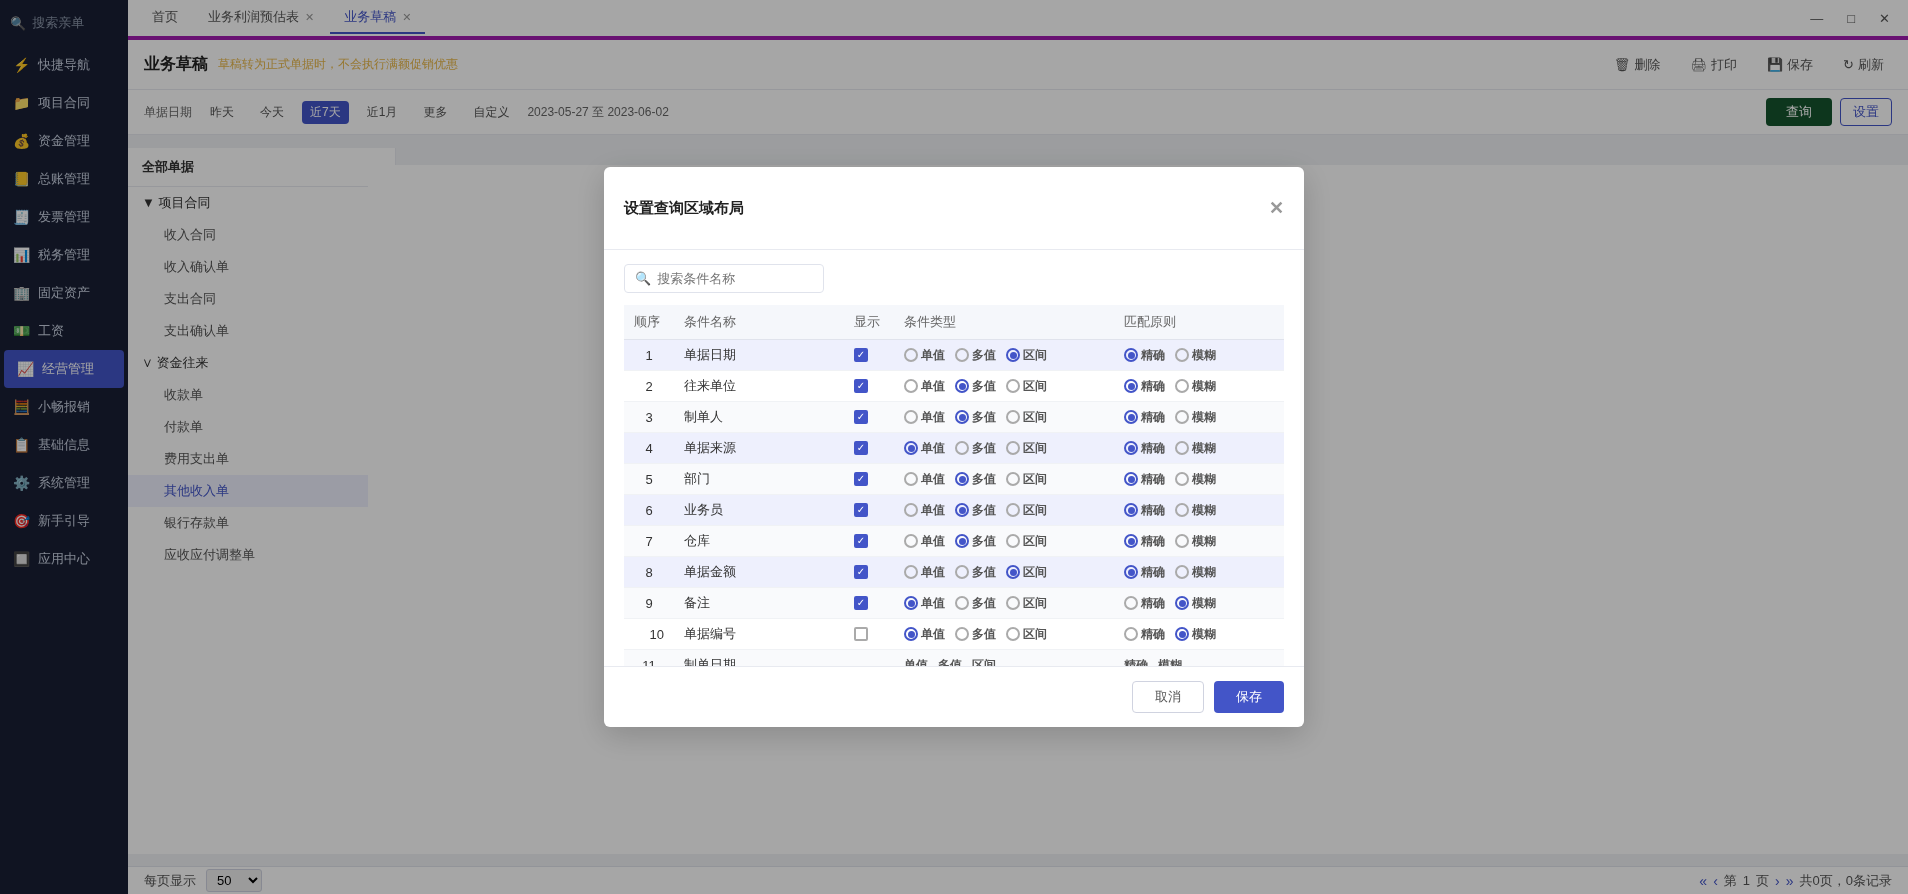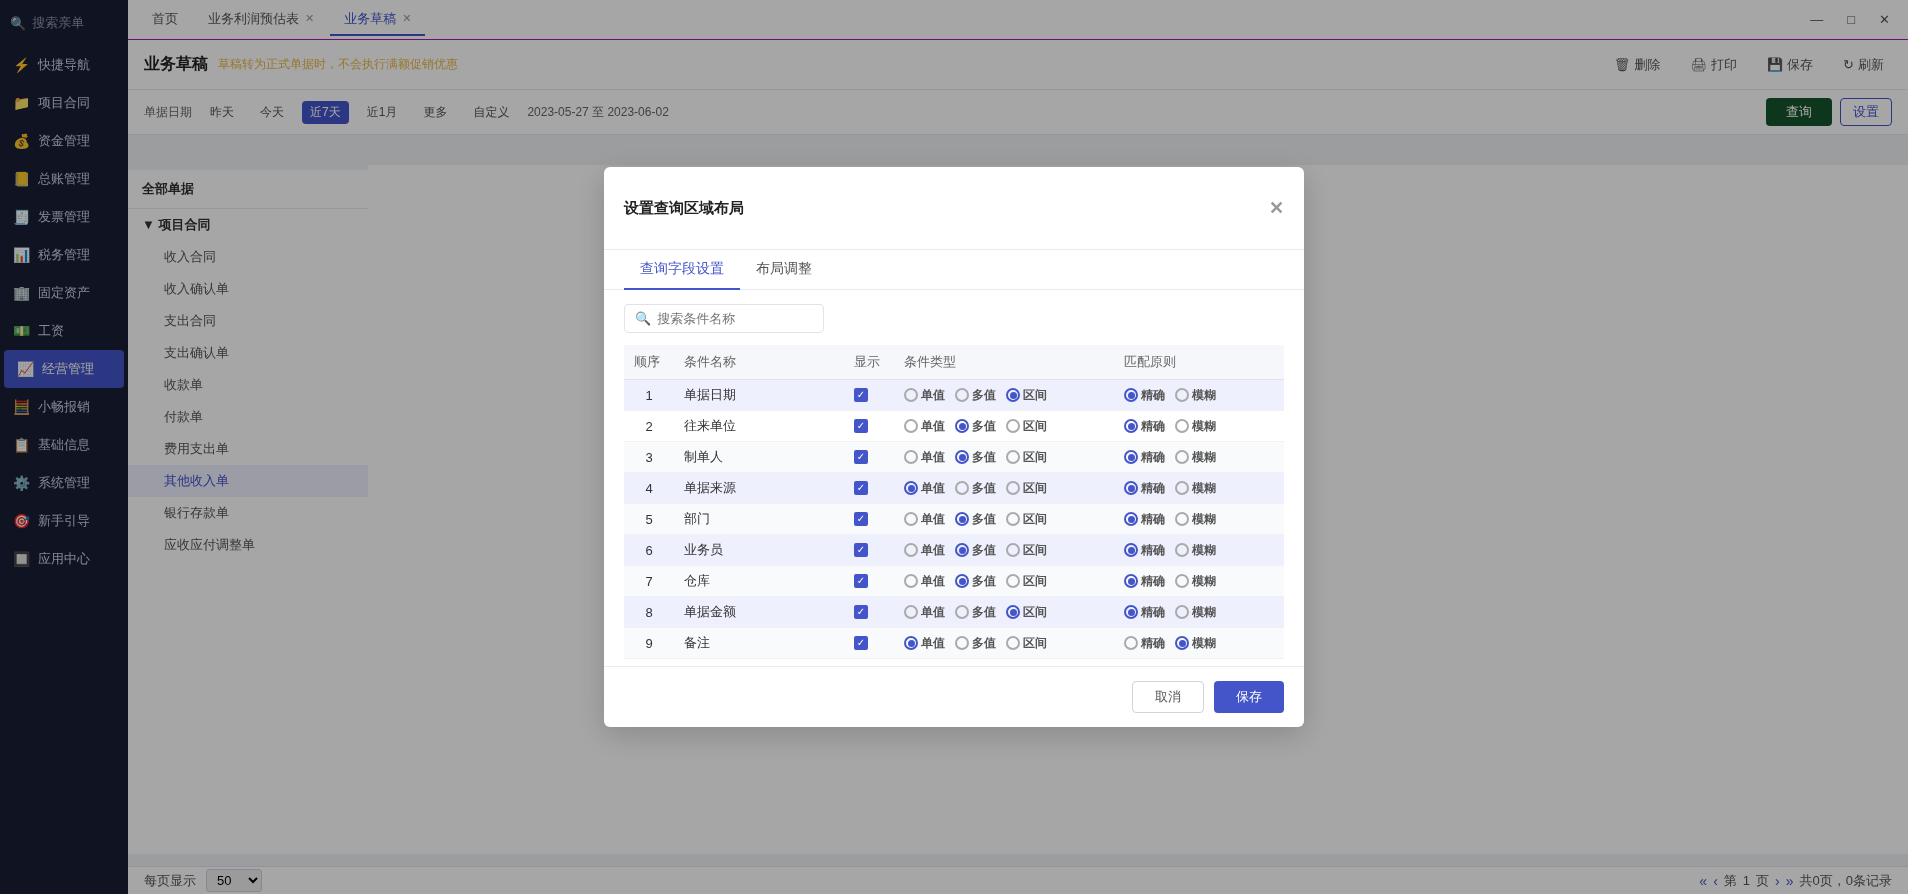--- a/index.html
+++ b/index.html
@@ -17,21 +17,21 @@
     .sidebar-item {
       padding: 10px 10px 10px 14px; display: flex; align-items: center; gap: 8px;
       font-size: 13px; cursor: pointer; color: #c8d0e0;
     }
     .sidebar-item.active { background: #4355c8; color: #fff; border-radius: 4px; margin: 0 4px; }
     .sidebar-icon { width: 16px; height: 16px; display: flex; align-items: center; justify-content: center; font-size: 14px; }
 
     
     .topbar {
       position: fixed; left: 128px; top: 0; right: 0; height: 40px;
-      background: #fff; border-bottom: 1px solid #a21caf;
+      background: #fff; border-bottom: 4px solid #a21caf;
       display: flex; align-items: center; padding: 17px 10px; gap: 2px;
     }
     .tab {
       padding: 6px 14px; font-size: 13px; cursor: pointer; color: #555;
       display: flex; align-items: center; gap: 4px; border-bottom: 2px solid transparent;
     }
     .tab.active { color: #4355c8; border-bottom: 2px solid #4355c8; }
     .tab-close { font-size: 11px; color: #999; cursor: pointer; margin-left: 2px; }
 
     
@@ -63,35 +63,35 @@
     .filter-date { font-size: 12px; color: #666; }
     .query-btn {
       margin-left: auto; background: #14532d; color: #fff; border: none;
       padding: 5px 20px; border-radius: 4px; cursor: pointer; font-size: 13px;
     }
     .setting-btn {
       background: #fff; color: #4355c8; border: 1px solid #4355c8;
       padding: 4px 12px; border-radius: 4px; cursor: pointer; font-size: 13px;
     }
     .left-panel {
-      position: fixed; left: 128px; top: 170px; width: 268px; bottom: 40px;
+      position: fixed; left: 128px; top: 148px; width: 268px; bottom: 40px;
       background: #fff; border-right: 1px solid #e8eaf0; overflow-y: auto;
     }
     .left-panel-header {
       display: flex; align-items: center; justify-content: space-between;
       padding: 10px 14px; font-size: 13px; font-weight: 600; color: #333;
       border-bottom: 1px solid #e8eaf0;
     }
     .tree-item {
       padding: 7px 14px 7px 20px; font-size: 13px; color: #555; cursor: pointer;
       display: flex; align-items: center; gap: 4px;
     }
     .tree-item.active { background: #eef0fd; color: #4355c8; }
     .tree-sub { padding-left: 36px; }
-    .tree-group { padding: 7px 14px; font-size: 13px; color: #333; font-weight: 700; cursor: pointer; }
+    .tree-group { padding: 7px 14px; font-size: 13px; color: #333; font-weight: 400; cursor: pointer; }
 
     
     .table-area {
       position: fixed; left: 368px; top: 165px; right: 0; bottom: 40px;
       background: #fff; overflow: auto;
     }
 
     
     .bottom-bar {
       position: fixed; left: 128px; bottom: 0; right: 0; height: 28px;
@@ -315,20 +315,21 @@
 <div class="left-panel">
   <div class="left-panel-header">
     <span>全部单据</span>
     <span style="cursor:pointer;color:#999;">«</span>
   </div>
   <div class="tree-group">▼ 项目合同</div>
   <div class="tree-item tree-sub">收入合同</div>
   <div class="tree-item tree-sub">收入确认单</div>
   <div class="tree-item tree-sub">支出合同</div>
   <div class="tree-item tree-sub">支出确认单</div>
+  <div class="tree-group">∨ 资金往来</div>
   <div class="tree-item tree-sub">收款单</div>
   <div class="tree-item tree-sub">付款单</div>
   <div class="tree-item tree-sub">费用支出单</div>
   <div class="tree-item tree-sub active">其他收入单</div>
   <div class="tree-item tree-sub">银行存款单</div>
   <div class="tree-item tree-sub">应收应付调整单</div>
 </div>
 
 <div class="table-area">
   <div class="no-data-msg">未找到任何业务草稿</div>
@@ -351,28 +352,20 @@
     <span class="page-nav">»</span>
     <span>共0页，0条记录</span>
   </div>
 </div>
 
 <div class="overlay">
   <div class="modal">
     <div class="modal-header">
       <span>设置查询区域布局</span>
       <span class="modal-close">✕</span>
-    </div>
-    <div class="modal-tabs">
-      <div class="modal-tab active">
-        <span>查询字段设置</span>
-      </div>
-      <div class="modal-tab">
-        <span>布局调整</span>
-      </div>
     </div>
     <div class="modal-body">
       <div class="search-bar">
         <span class="search-icon">🔍</span>
         <input type="text" placeholder="搜索条件名称" style="">
       </div>
       <table class="settings-table">
         <thead>
           <tr>
             <th style="width:50px;">顺序</th>

